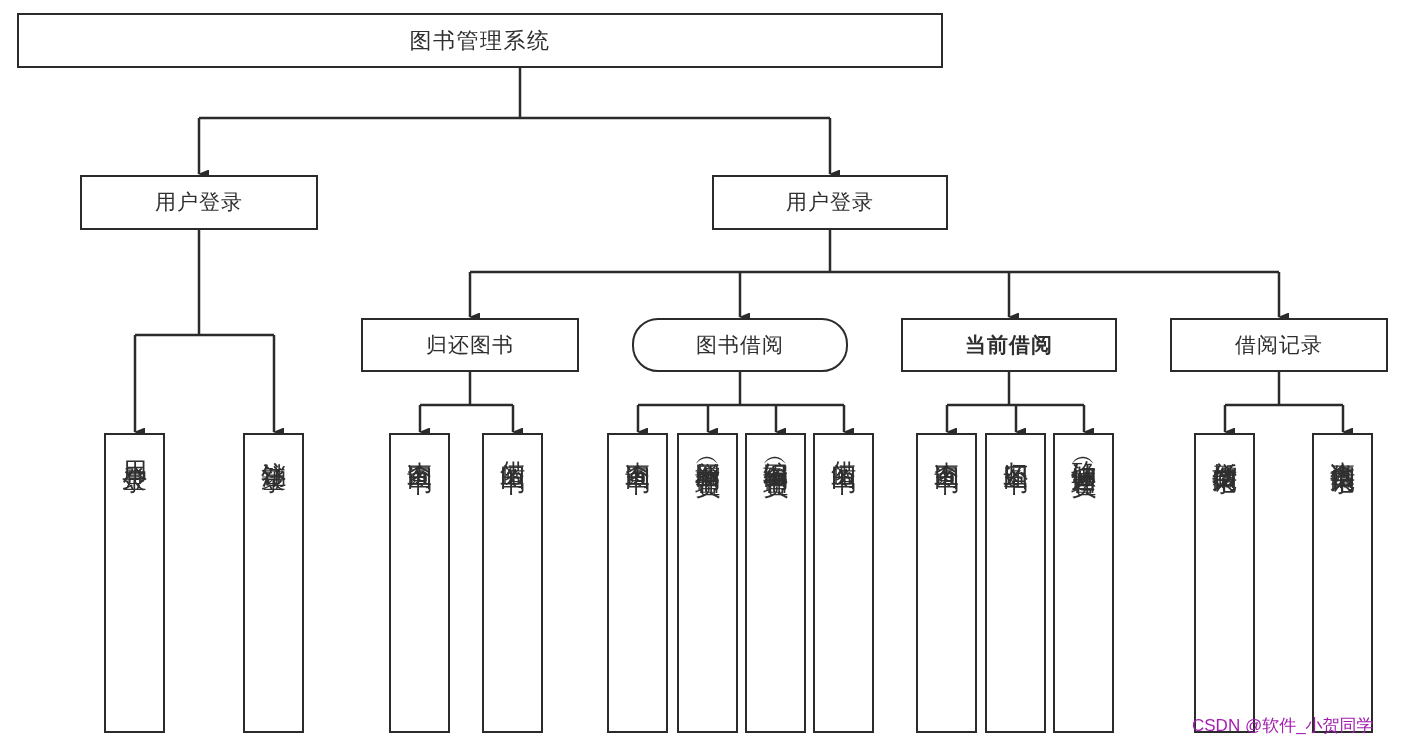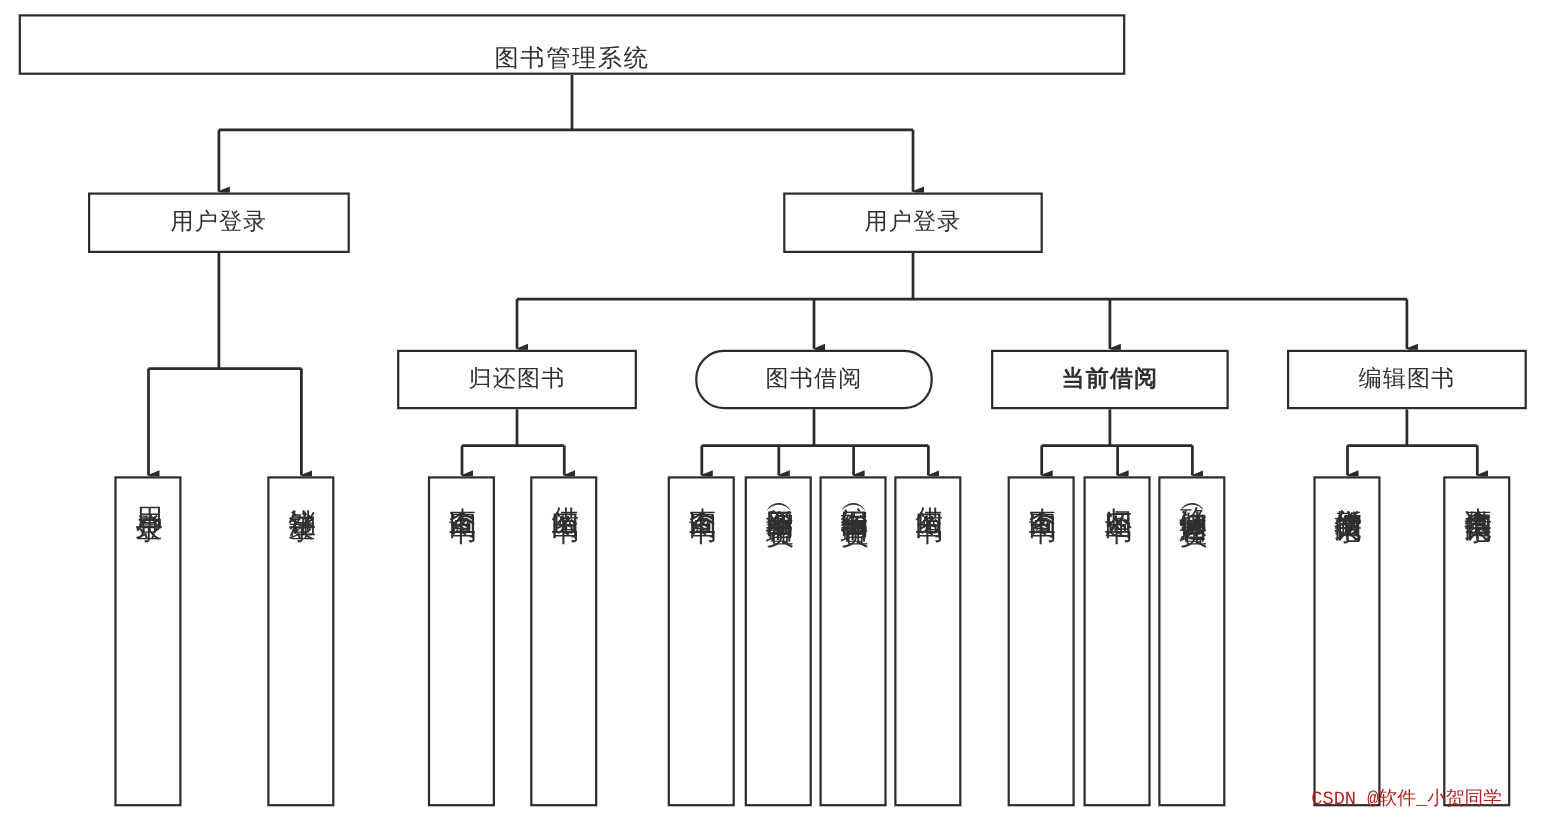--- a/index.html
+++ b/index.html
@@ -66,24 +66,24 @@
     margin: 0 auto;
   }
   .node.vert.tall .label {
     letter-spacing: 2px;
   }
   .watermark {
     position: absolute;
     left: 1192px;
     top: 714px;
     font-size: 17px;
-    color: #b91c1c;
+    color: #a21caf;
     white-space: nowrap;
     z-index: 5;
-    font-family: Liberation Mono, monospace;
+    font-family: Liberation Sans, sans-serif;
   }
 </style>
 </head>
 <body>
 
 <div id="canvas">
   <svg id="edges" viewBox="0 0 1405 747" xmlns="http://www.w3.org/2000/svg">
     <defs>
       <marker id="arrowhead" markerWidth="9" markerHeight="11" refX="4.5" refY="10" orient="auto" markerUnits="userSpaceOnUse">
         <path d="M 0 0 L 9 0 L 4.5 11 Z" fill="#2b2b2b"></path>
@@ -120,40 +120,40 @@
         <path d="M 1016 405 L 1016 432" marker-end="url(#arrowhead)"></path>
         <path d="M 1084 405 L 1084 432" marker-end="url(#arrowhead)"></path>
         <path d="M 1279 372 L 1279 405"></path>
         <path d="M 1225 405 L 1343 405"></path>
         <path d="M 1225 405 L 1225 432" marker-end="url(#arrowhead)"></path>
         <path d="M 1343 405 L 1343 432" marker-end="url(#arrowhead)"></path>
       </g>
   </svg>
 
   <div id="nodes">
-      <div class="node horiz root" id="node-root" style="left: 17px; top: 13px; width: 1006px; height: 55px; align-items: flex-end;">
+      <div class="node horiz root" id="node-root" style="left: 17px; top: 13px; width: 926px; height: 55px;">
         <span class="label">图书管理系统</span>
       </div>
       <div class="node horiz" id="node-login" style="left: 80px; top: 175px; width: 238px; height: 55px;">
         <span class="label">用户登录</span>
       </div>
       <div class="node horiz" id="node-bookmgmt" style="left: 712px; top: 175px; width: 236px; height: 55px;">
         <span class="label">用户登录</span>
       </div>
       <div class="node horiz" id="node-newbook" style="left: 361px; top: 318px; width: 218px; height: 54px;">
         <span class="label">归还图书</span>
       </div>
       <div class="node horiz" id="node-borrow" style="left: 632px; top: 318px; width: 216px; height: 54px; border-radius: 26px;">
         <span class="label">图书借阅</span>
       </div>
       <div class="node horiz" id="node-current" style="left: 901px; top: 318px; width: 216px; height: 54px; font-weight: bold;">
         <span class="label">当前借阅</span>
       </div>
       <div class="node horiz" id="node-records" style="left: 1170px; top: 318px; width: 218px; height: 54px;">
-        <span class="label">编辑图书</span>
+        <span class="label">借阅记录</span>
       </div>
       <div class="node vert" id="node-leaf-login-1" style="left: 104px; top: 433px; width: 61px; height: 300px;">
         <span class="label">用户登录</span>
       </div>
       <div class="node vert" id="node-leaf-login-2" style="left: 243px; top: 433px; width: 61px; height: 300px;">
         <span class="label">注销登录</span>
       </div>
       <div class="node vert" id="node-leaf-new-1" style="left: 389px; top: 433px; width: 61px; height: 300px;">
         <span class="label">查询图书</span>
       </div>

